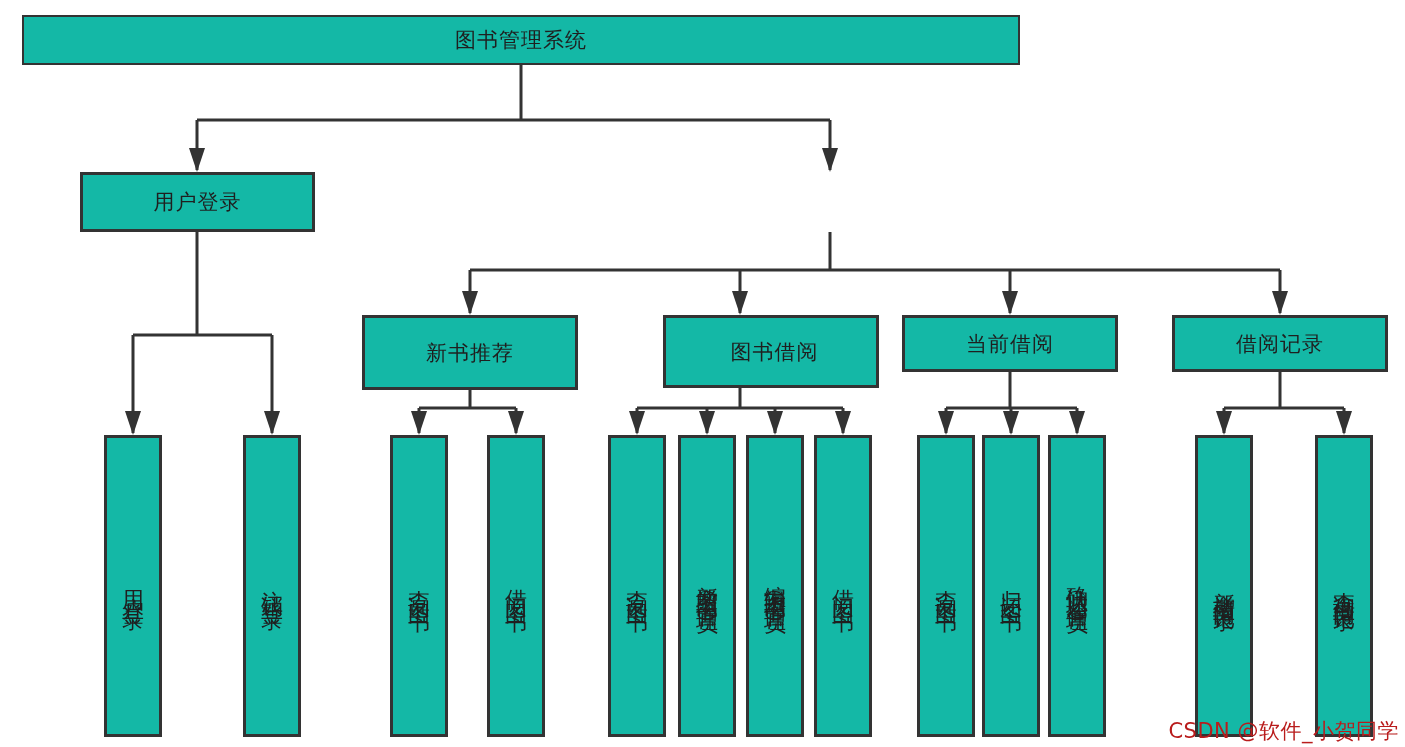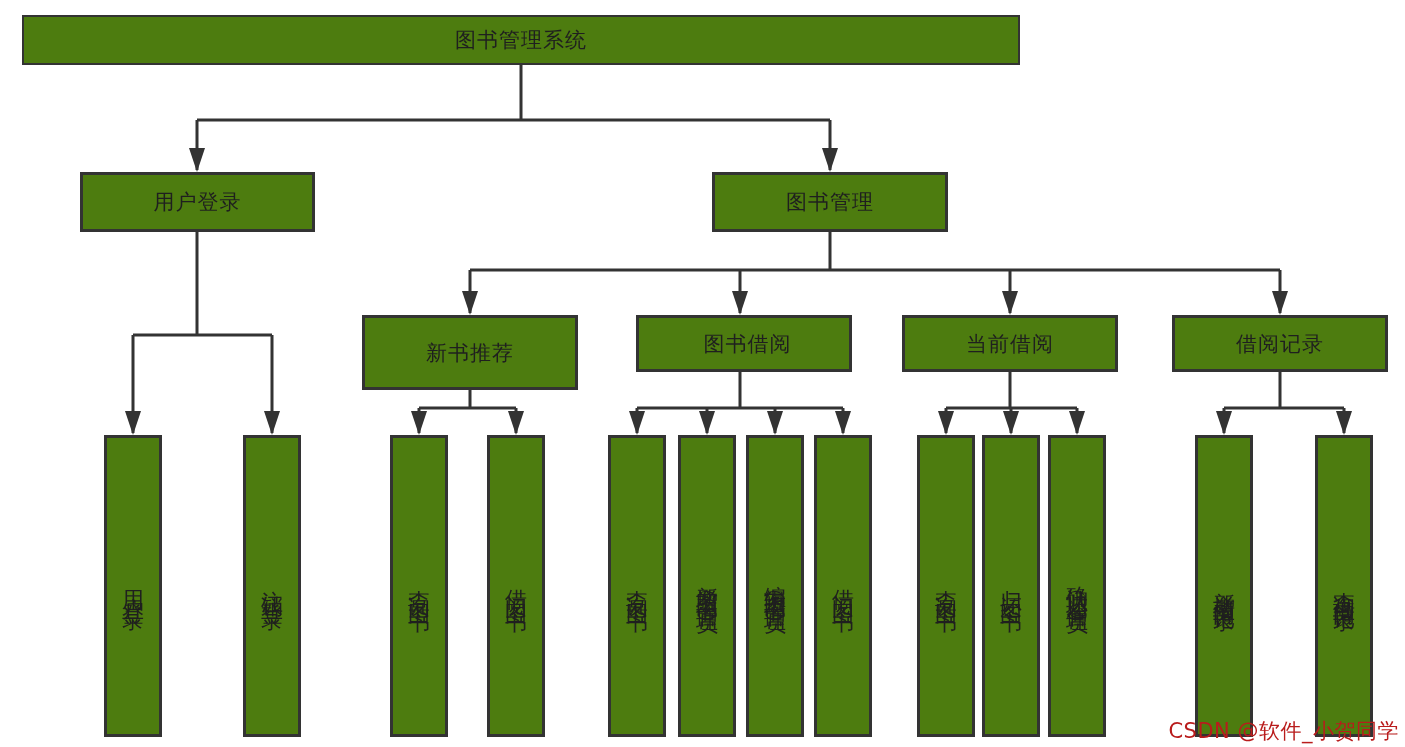--- a/index.html
+++ b/index.html
@@ -15,21 +15,21 @@
     background: #ffffff;
     overflow: hidden;
   }
   #wires {
     position: absolute;
     left: 0; top: 0;
     width: 1405px; height: 747px;
   }
   .node {
     position: absolute;
-    background: #4d7c0f;
+    background: #14b8a6;
     border: 3px solid #333333;
     color: #1f1f1f;
     display: flex;
     align-items: center;
     justify-content: center;
     box-sizing: border-box;
   }
   .h-node { font-size: 21px; letter-spacing: 1px; }
   .v-node { font-size: 22px; }
   .v-node .vtext {
@@ -39,21 +39,21 @@
     line-height: 1;
     white-space: nowrap;
   }
   
   .n-root  { left: 22px;  top: 15px;  width: 998px; height: 50px; border-width: 2.5px; }
   
   .n-user-login      { left: 80px;  top: 172px; width: 235px; height: 60px; }
   .n-book-management { left: 712px; top: 172px; width: 236px; height: 60px; }
   
   .n-new-book   { left: 362px;  top: 315px; width: 216px; height: 75px; }
-  .n-borrowing  { left: 636px;  top: 315px; width: 216px; height: 57px; padding-left: 7px; }
+  .n-borrowing  { left: 663px;  top: 315px; width: 216px; height: 73px; padding-left: 7px; }
   .n-current    { left: 902px;  top: 315px; width: 216px; height: 57px; }
   .n-records    { left: 1172px; top: 315px; width: 216px; height: 57px; }
   
   .leaf { top: 435px; width: 58px; height: 302px; }
   .l-user-login     { left: 104px; }
   .l-logout         { left: 243px; }
   .l-query1         { left: 390px; }
   .l-borrow1        { left: 487px; }
   .l-query2         { left: 608px; }
   .l-add-book       { left: 678px; }
@@ -122,23 +122,20 @@
     </g>
   </svg>
 
   <div class="node h-node n-root">
     <span>图书管理系统</span>
   </div>
 
   <div class="node h-node n-user-login">
     <span>用户登录</span>
   </div>
-  <div class="node h-node n-book-management">
-    <span>图书管理</span>
-  </div>
 
   <div class="node h-node n-new-book">
     <span>新书推荐</span>
   </div>
   <div class="node h-node n-borrowing">
     <span>图书借阅</span>
   </div>
   <div class="node h-node n-records">
     <span>借阅记录</span>
   </div>

